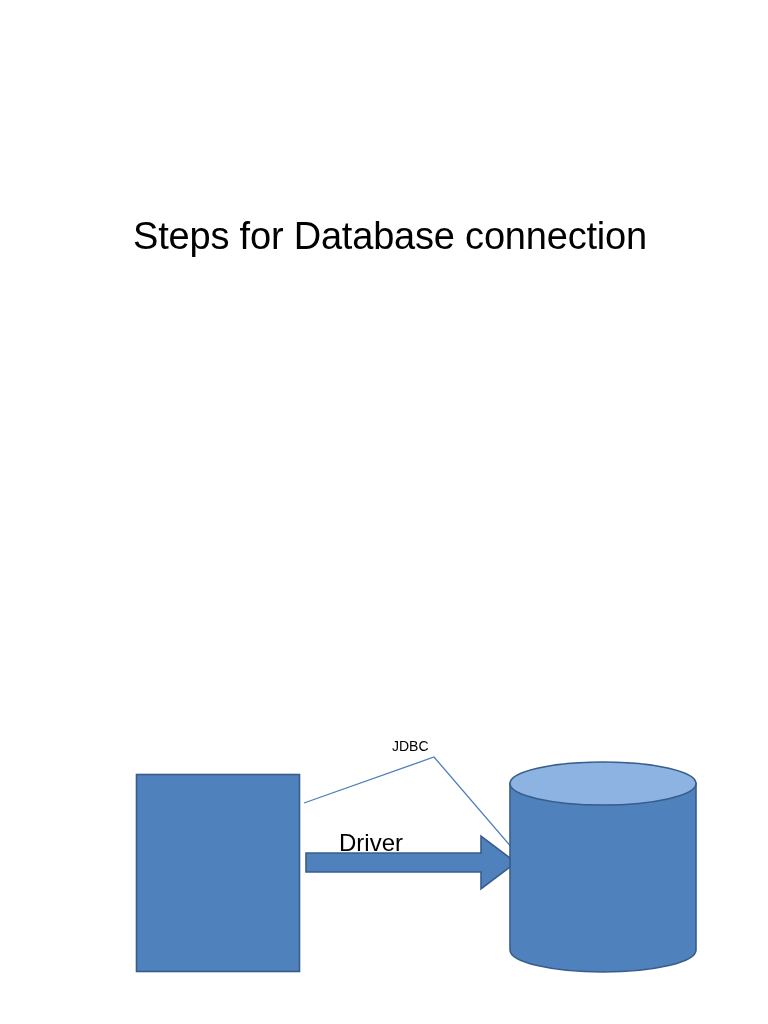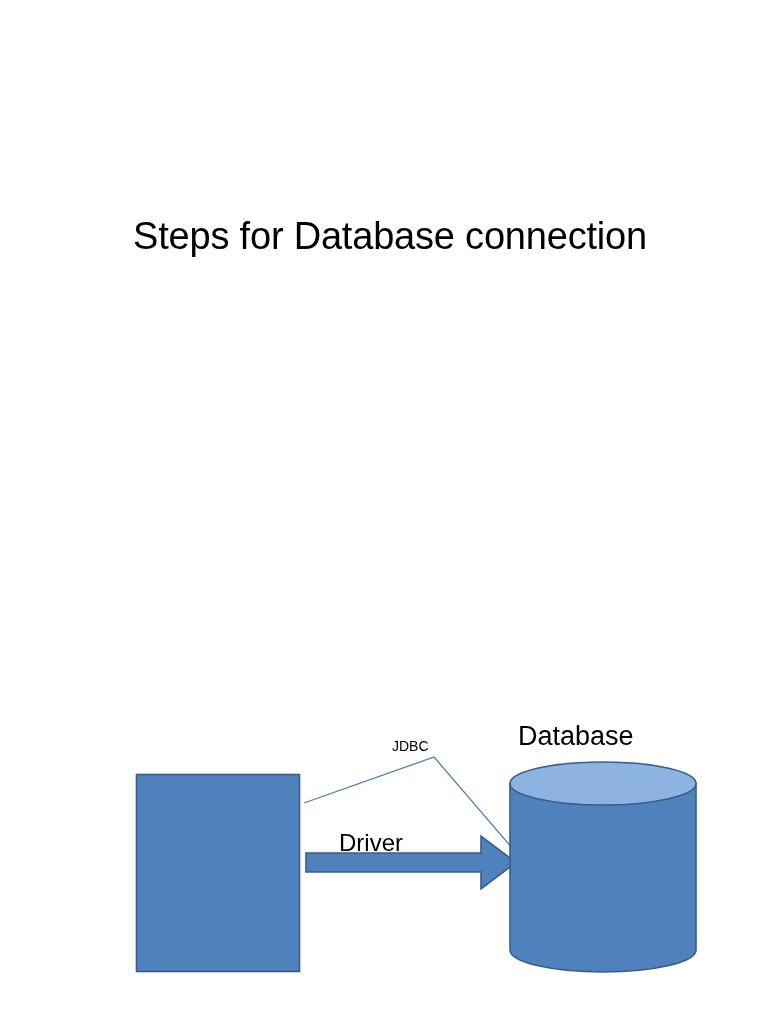--- a/index.html
+++ b/index.html
@@ -107,19 +107,18 @@
 
     <polygon points="306,853 481,853 481,836 516,862.5 481,889 481,872 306,872" fill="#4F81BD" stroke="#385D8A" stroke-width="1.6" stroke-linejoin="miter"></polygon>
 
     <g>
       <path d="M 510,783.5 L 510,950 A 93,22 0 0 0 696,950 L 696,783.5 Z" fill="#4F81BD" stroke="#385D8A" stroke-width="1.6"></path>
       <ellipse cx="603" cy="783.5" rx="93" ry="21.5" fill="#8DB3E2" stroke="#385D8A" stroke-width="1.6"></ellipse>
     </g>
 
   </svg>
 
-  <div class="label-database">Database</div>
 
   <div class="label-jdbc">JDBC</div>
 
   <div class="label-driver">Driver</div>
 
 </div>
 
 </body></html>

